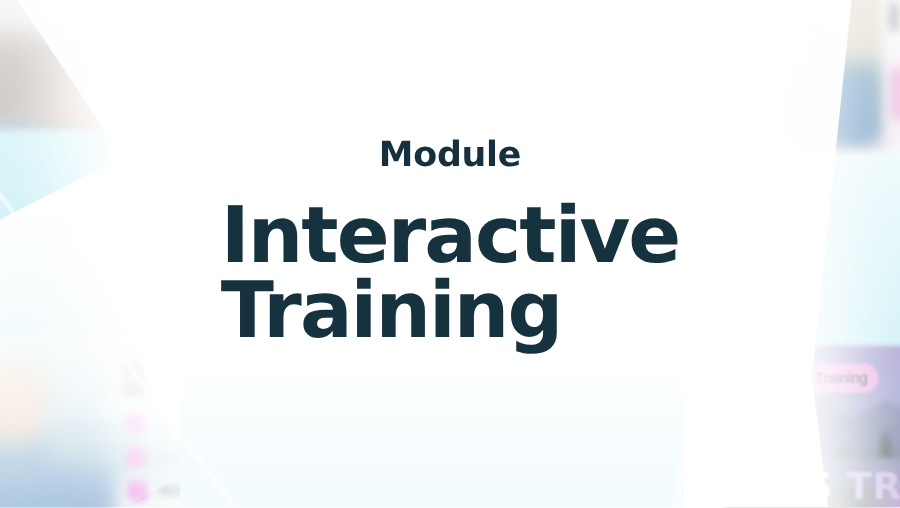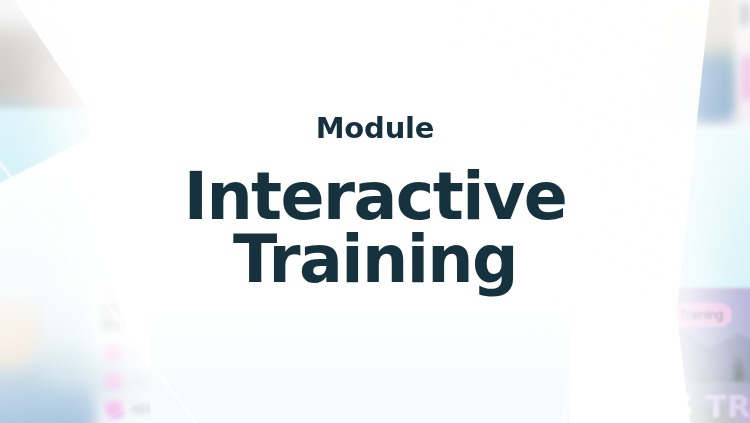--- a/index.html
+++ b/index.html
@@ -283,21 +283,21 @@
   .eyebrow {
     font-family:"DejaVu Sans", sans-serif;
     font-size:29px; font-weight:700;
     color:#17303e; letter-spacing:-.2px;
     line-height:1; margin-bottom:23px;
   }
   .headline {
     font-family:"DejaVu Sans", sans-serif;
     font-size:65px; font-weight:700;
     color:#17323f; letter-spacing:-1.6px;
-    line-height:.96; text-align:center;
+    line-height:.96; 
   }
   .headline .l2 { display:block; }
 </style>
 </head>
 <body>
 
 <div class="stage">
 
   <div class="bg-layer">
 

